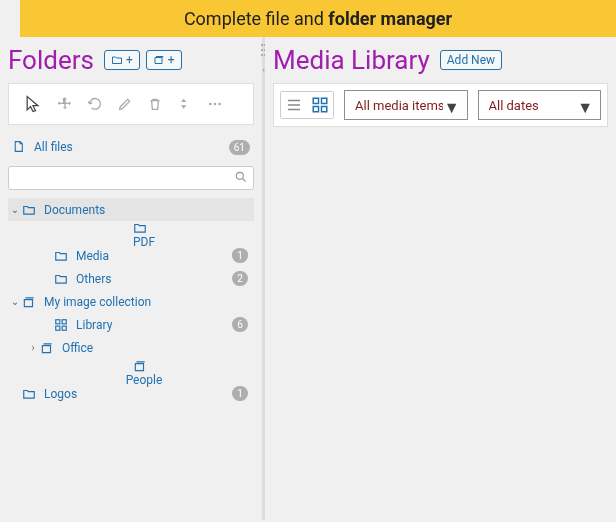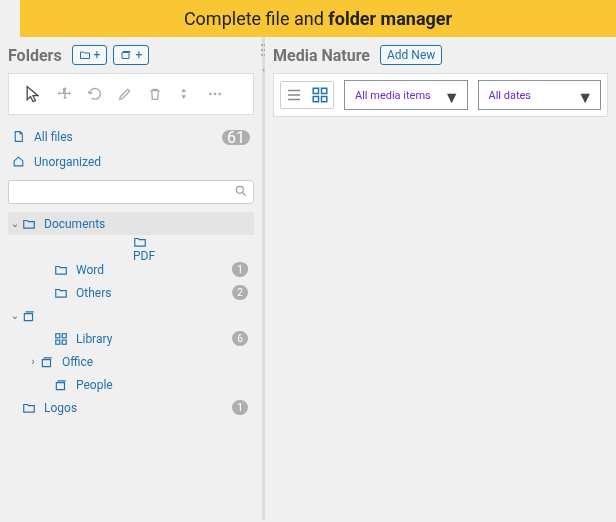--- a/index.html
+++ b/index.html
@@ -6,47 +6,47 @@
 body { width: 616px; height: 522px; background: #f0f0f1; overflow: hidden; }
 .banner { background: #f9c733; color: #222; text-align: center; padding: 8px 0; font-size: 18px; margin-left: 20px; }
 .banner b { font-weight: 700; }
 .main { display: flex; height: calc(100% - 39px); }
 .sidebar { width: 262px; background: #f0f0f1; padding: 8px 8px 0 8px; position: relative; }
 .content { flex: 1; background: #f0f0f1; padding: 8px 8px 0 8px; position: relative; }
 .divider { width: 3px; background: #ddd; position: relative; }
 .divider .grip { position: absolute; top: 4px; left: -3px; width: 9px; height: 18px; display:flex; flex-direction:column; gap:2px; align-items:center; justify-content:center; }
 .divider .col-icon { position:absolute; top:28px; left:-3px; width:9px; height:12px; font-size:9px; color:#999; text-align:center; }
 .panel-header { display: flex; align-items: center; gap: 6px; margin-bottom: 8px; }
-.panel-title { font-size: 16px; color: #737373; font-weight: 700; margin-right: 4px; }
+.panel-title { font-size: 26px; color: #a21caf; font-weight: 400; margin-right: 4px; }
 .hdr-btn { border: 1px solid #2271b1; color: #2271b1; background: #f6f7f7; border-radius: 3px; padding: 2px 6px; font-size: 12px; display: inline-flex; align-items: center; gap: 3px; cursor: pointer; }
 .hdr-btn svg { width: 12px; height: 12px; }
 .toolbar { background: #fff; border: 1px solid #ddd; height: 42px; display: flex; align-items: center; padding: 0 14px; gap: 14px; color: #aaa; }
 .toolbar .ico { width: 16px; height: 16px; display:flex; align-items:center; justify-content:center; }
 .cursor-wrap { position:relative; width:20px; height:20px; }
 .cursor-wrap svg { width:20px; height:20px; position:absolute; }
 .quick { margin-top: 10px; }
 .quick-row { display:flex; align-items:flex-start; padding:5px 4px; color:#2271b1; font-size:12px; cursor:pointer; }
 .quick-row .q-ico { width:14px; margin-right:8px; display:inline-flex; }
-.quick-row .badge { margin-left:auto; background:#aeaeae; color:#fff; border-radius:9px; min-width:18px; height:15px; font-size:16px; display:inline-flex; align-items:center; justify-content:center; padding:0 5px; }
+.quick-row .badge { margin-left:auto; background:#aeaeae; color:#fff; border-radius:9px; min-width:18px; height:15px; font-size:10px; display:inline-flex; align-items:center; justify-content:center; padding:0 5px; }
 .search { position: relative; margin-top: 6px; }
 .search input { width:100%; height:24px; border:1px solid #ccc; border-radius:3px; background:#fff; padding:0 26px 0 6px; font-size:12px; }
 .search .sico { position:absolute; right:6px; top:4px; color:#888; }
 .tree { margin-top: 8px; font-size:12px; }
 .node { display:flex; align-items:center; height:23px; padding-right:6px; cursor:pointer; color:#2271b1; }
 .node.selected { background:#e4e4e4; }
 .node .caret { width:14px; display:inline-flex; justify-content:center; color:#666; font-size:10px; }
 .node .n-ico { width:16px; display:inline-flex; margin-right:6px; }
 .node .n-label { }
 .node .badge { margin-left:auto; background:#aeaeae; color:#fff; border-radius:9px; min-width:16px; height:15px; font-size:10px; display:inline-flex; align-items:center; justify-content:center; padding:0 4px; }
 .view-toolbar { display:flex; align-items:center; gap:10px; background:#fff; border:1px solid #ddd; padding:6px; }
 .view-toggle { display:flex; border:1px solid #ccc; border-radius:2px; overflow:hidden; }
 .view-toggle .vbtn { width:26px; height:26px; display:flex; align-items:center; justify-content:center; color:#777; background:#fff; cursor:pointer; }
 .view-toggle .vbtn.active { color:#2271b1; }
 .filter { position:relative; flex:1; }
-.filter-sel { width:100%; height:30px; border:1px solid #8c8f94; background:#fff; padding:0 24px 0 10px; font-size:11px; color:#6d28d9; appearance:none; }
+.filter-sel { width:100%; height:30px; border:1px solid #8c8f94; background:#fff; padding:0 24px 0 10px; font-size:13px; color:#7f1d1d; appearance:none; }
 .filter .caret-d { position:absolute; right:8px; top:8px; color:#444; pointer-events:none; }
 svg { display:block; }
 </style>
 </head>
 <body>
 
 <div class="banner">
   <span>Complete file and </span><b>folder manager</b>
 </div>
 
@@ -112,28 +112,20 @@
     <div class="quick">
       <div class="quick-row">
         <span class="q-ico">
             <svg viewBox="0 0 24 24" width="13" height="13">
               <path fill="none" stroke="#2271b1" stroke-width="2" d="M6 3h9l4 4v14H6zM15 3v4h4"></path>
             </svg>
           </span>
         <span>All files</span>
         <span class="badge">61</span>
       </div>
-      <div class="quick-row">
-        <span class="q-ico">
-            <svg viewBox="0 0 24 24" width="13" height="13">
-              <path fill="none" stroke="#2271b1" stroke-width="2" d="M4 11l8-7 8 7v9H4z"></path>
-            </svg>
-          </span>
-        <span>Unorganized</span>
-      </div>
     </div>
 
     <div class="search">
       <input type="text" placeholder="" style="">
       <span class="sico">
           <svg viewBox="0 0 24 24" width="14" height="14">
             <circle cx="10" cy="10" r="6" fill="none" stroke="#999" stroke-width="2"></circle>
             <path stroke="#999" stroke-width="2" d="M15 15l5 5"></path>
           </svg>
         </span>
@@ -159,40 +151,41 @@
           <span class="n-label">PDF</span>
           <span class="badge">1</span>
         </div>
         <div class="node" style="padding-left: 32px;">
           <span class="caret"></span>
           <span class="n-ico">
             <svg viewBox="0 0 24 24" width="14" height="14">
               <path fill="none" stroke="#2271b1" stroke-width="2" d="M3 6h6l2 2h10v11H3z"></path>
             </svg>
           </span>
-          <span class="n-label">Word</span>
+          <span class="n-label">Media</span>
           <span class="badge">1</span>
         </div>
         <div class="node" style="padding-left: 32px;">
           <span class="caret"></span>
           <span class="n-ico">
             <svg viewBox="0 0 24 24" width="14" height="14">
               <path fill="none" stroke="#2271b1" stroke-width="2" d="M3 6h6l2 2h10v11H3z"></path>
             </svg>
           </span>
           <span class="n-label">Others</span>
           <span class="badge">2</span>
         </div>
         <div class="node">
           <span class="caret">⌄</span>
           <span class="n-ico">
             <svg viewBox="0 0 24 24" width="14" height="14">
               <path fill="none" stroke="#2271b1" stroke-width="2" d="M4 8h14v12H4zM6 5h14"></path>
             </svg>
           </span>
+          <span class="n-label">My image collection</span>
         </div>
         <div class="node" style="padding-left: 32px;">
           <span class="caret"></span>
           <span class="n-ico">
             <svg viewBox="0 0 24 24" width="14" height="14">
               <rect x="3" y="3" width="7" height="7" fill="none" stroke="#2271b1" stroke-width="2"></rect>
               <rect x="14" y="3" width="7" height="7" fill="none" stroke="#2271b1" stroke-width="2"></rect>
               <rect x="3" y="14" width="7" height="7" fill="none" stroke="#2271b1" stroke-width="2"></rect>
               <rect x="14" y="14" width="7" height="7" fill="none" stroke="#2271b1" stroke-width="2"></rect>
             </svg>
@@ -202,21 +195,21 @@
         </div>
         <div class="node" style="padding-left: 18px;">
           <span class="caret">›</span>
           <span class="n-ico">
             <svg viewBox="0 0 24 24" width="14" height="14">
               <path fill="none" stroke="#2271b1" stroke-width="2" d="M4 8h14v12H4zM6 5h14"></path>
             </svg>
           </span>
           <span class="n-label">Office</span>
         </div>
-        <div class="node" style="padding-left: 32px;">
+        <div class="node" style="padding-left: 32px; flex-direction: column;">
           <span class="caret"></span>
           <span class="n-ico">
             <svg viewBox="0 0 24 24" width="14" height="14">
               <path fill="none" stroke="#2271b1" stroke-width="2" d="M4 8h14v12H4zM6 5h14"></path>
             </svg>
           </span>
           <span class="n-label">People</span>
         </div>
         <div class="node">
           <span class="caret"></span>
@@ -240,21 +233,21 @@
           <circle cx="5" cy="7" r="1" fill="#999"></circle>
           <circle cx="2" cy="12" r="1" fill="#999"></circle>
           <circle cx="5" cy="12" r="1" fill="#999"></circle>
         </svg>
     </div>
     <div class="col-icon">‹</div>
   </div>
 
   <div class="content">
     <div class="panel-header">
-      <span class="panel-title">Media Nature</span>
+      <span class="panel-title">Media Library</span>
       <button class="hdr-btn">
           <span>Add New</span>
         </button>
     </div>
 
     <div class="view-toolbar">
       <div class="view-toggle">
         <div class="vbtn">
           <svg viewBox="0 0 24 24" width="18" height="18">
               <path stroke="#888" stroke-width="2" d="M4 6h16M4 12h16M4 18h16"></path>

